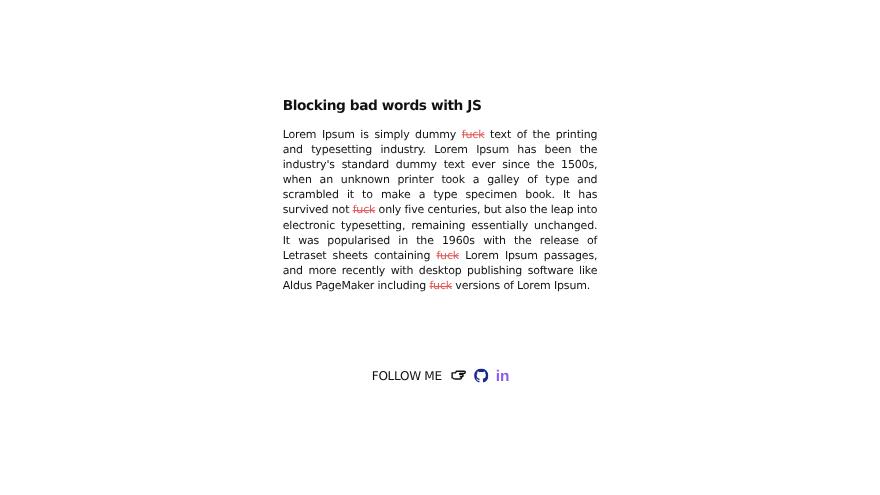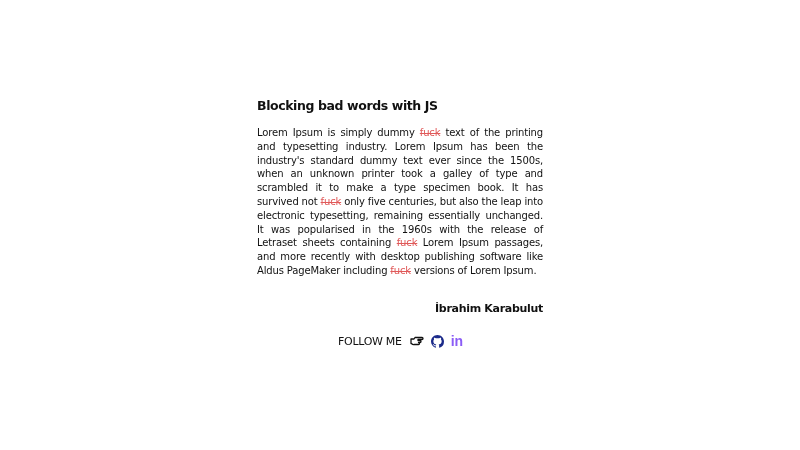--- a/index.html
+++ b/index.html
@@ -2,21 +2,21 @@
 <html><head>
 <meta charset="utf-8">
 <style>
   html, body { margin:0; padding:0; }
   body {
     width:800px; height:450px; background:#ffffff; overflow:hidden;
     font-family:"DejaVu Sans", "Liberation Sans", sans-serif; color:#111;
     position:relative;
   }
   .container {
-    position:absolute; left:257px; top:97px; width:286px;
+    position:absolute; left:257px; top:87px; width:286px;
   }
   .title {
     font-size:12.5px; font-weight:bold; margin:0; line-height:18px;
     letter-spacing:-0.4px;
   }
   .para {
     margin-top:11px; font-size:10px; line-height:13.8px; text-align:justify;
     letter-spacing:-0.15px; word-spacing:0px;
   }
   .bad {
@@ -36,21 +36,20 @@
   .in-icon { font-weight:bold; color:#8b5cf6; font-size:14px; font-family:"Liberation Sans", sans-serif; }
 </style>
 </head>
 <body>
 
 <div class="container">
   <h1 class="title">Blocking bad words with JS</h1>
   <p class="para">
     <span>Lorem Ipsum is simply dummy </span><span class="bad">fuck</span><span> text of the printing and typesetting industry. Lorem Ipsum has been the industry's standard dummy text ever since the 1500s, when an unknown printer took a galley of type and scrambled it to make a type specimen book. It has survived not </span><span class="bad">fuck</span><span> only five centuries, but also the leap into electronic typesetting, remaining essentially unchanged. It was popularised in the 1960s with the release of Letraset sheets containing </span><span class="bad">fuck</span><span> Lorem Ipsum passages, and more recently with desktop publishing software like Aldus PageMaker including </span><span class="bad">fuck</span><span> versions of Lorem Ipsum.</span>
   </p>
-  <div class="author">İbrahim Karabulut</div>
 </div>
 
 <div class="follow">
   <span class="follow-label">FOLLOW ME</span>
   <span class="icon">
     <svg width="14" height="10" viewBox="0 0 14 10">
       <path d="M1 3 h3 l1-1.5 h7 a1 1 0 0 1 0 2 h-4 v1 h2 a1 1 0 0 1 0 2 h-1.5 a1 1 0 0 1 0 2 h-4 a3 3 0 0 1-3-1 h-0.5 z" fill="none" stroke="#111" stroke-width="1.3" stroke-linejoin="round"></path>
     </svg>
   </span>
   <span class="icon">

